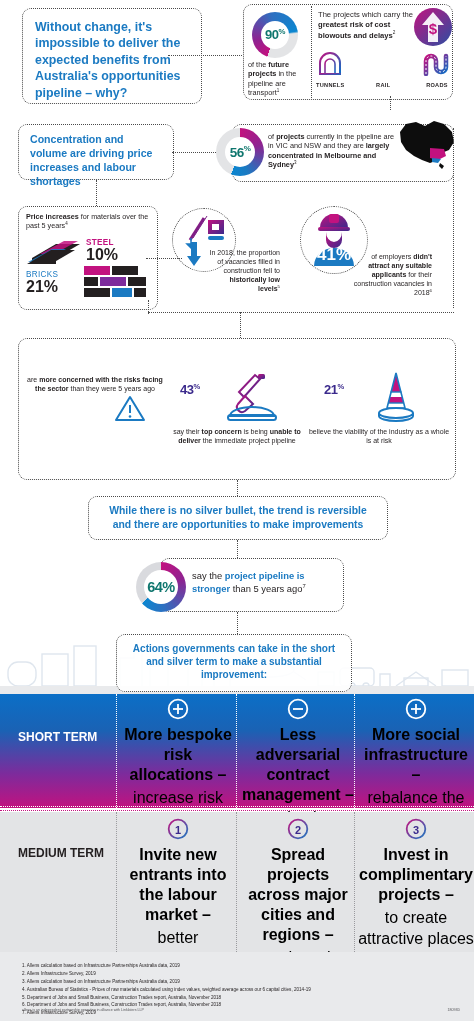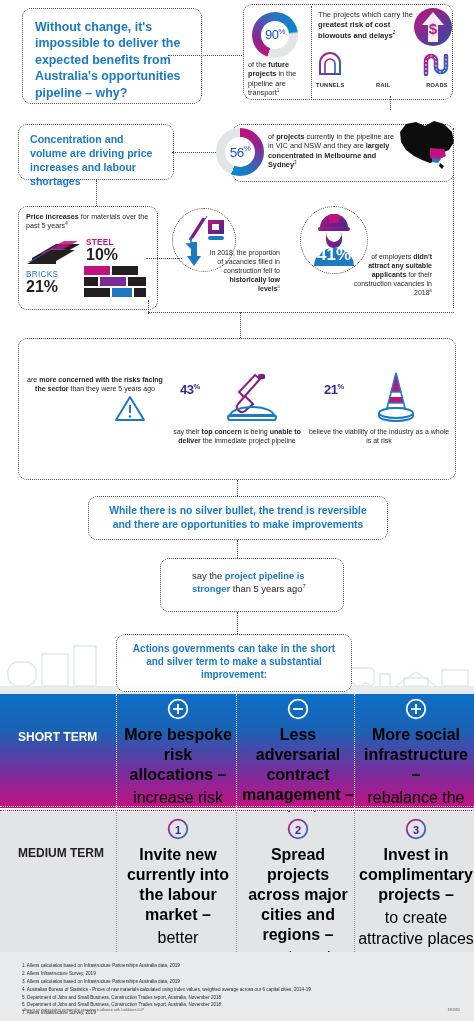--- a/index.html
+++ b/index.html
@@ -55,21 +55,21 @@
   #s1-box { left: 243px; top: 4px; width: 210px; height: 96px; }
   #s1-divider { position:absolute; left: 311px; top: 6px; height: 92px;
                 border-left: 1.6px dotted #4a4a4a; }
 
   .donut { position: relative; border-radius: 50%; }
   .donut .hole {
     position: absolute; border-radius: 50%; background: #fff;
     display: flex; align-items: center; justify-content: center;
   }
   .donut .val {
-    font-weight: normal; color: #1d4ed8; letter-spacing: -0.5px;
+    font-weight: bold; color: #0f766e; letter-spacing: -0.5px;
   }
   .donut .val .pct { font-size: 0.6em; vertical-align: super; }
 
   #d90 { left: 252px; top: 12px; width: 46px; height: 46px; }
   #d90 .hole { left: 9px; top: 9px; width: 28px; height: 28px; }
   #d90 .val { font-size: 13px; }
 
   #s1-cap { position: absolute; left: 248px; top: 60px; width: 60px; font-size: 7.3px; }
 
   #s1-right-txt { position: absolute; left: 318px; top: 10px; width: 100px; font-size: 7.6px; }
@@ -453,20 +453,25 @@
   </div>
 
   <div class="dotline-v" id="s4-down-v"></div>
 
   <div class="dotbox" id="s5-box">
     <div class="hdr-text t">While there is no silver bullet, the trend is reversible and there are opportunities to make improvements</div>
   </div>
   <div class="dotline-v" id="s5-down-v"></div>
 
   <div class="dotbox" id="s6-box"></div>
+  <div class="donut" id="d64" style="background: conic-gradient(from 0deg, #c2127f 0deg, #8e2391 70deg, #2f6fc0 170deg, #0b86d0 230deg, #d9dade 230deg, #d9dade 360deg);">
+    <div class="hole">
+        <span class="val">64%</span>
+      </div>
+  </div>
   <div class="body-txt" id="s6-txt">
     <span id="txt64">say the <b>project pipeline is stronger</b> than 5 years ago</span><span class="sup">7</span>
   </div>
   <div class="dotline-v" id="s6-down-v"></div>
 
   <div id="skyline">
     <svg width="474" height="54" viewBox="0 0 474 54">
       <g fill="none" stroke="#dfe6ee" stroke-width="1.4">
         <rect x="8" y="22" width="28" height="24" rx="10"></rect>
         <rect x="42" y="14" width="26" height="32"></rect>
@@ -542,21 +547,21 @@
     <svg class="circ-icon" width="22" height="22" viewBox="0 0 22 22">
       <defs>
           <linearGradient id="gN1" x1="0" y1="0" x2="1" y2="1">
         <stop offset="0" stop-color="#c2127f"></stop>
             <stop offset="1" stop-color="#1b7ac2"></stop>
           </linearGradient>
         </defs>
       <circle cx="11" cy="11" r="9.3" fill="none" stroke="url(#gN1)" stroke-width="1.8"></circle>
       <text x="11" y="15.5" font-size="11" font-weight="bold" text-anchor="middle" fill="#3b2a8c" font-family="Liberation Sans, sans-serif"><tspan id="n1">1</tspan></text>
     </svg>
-    <div class="title">Invite new currently into the labour market –</div>
+    <div class="title">Invite new entrants into the labour market –</div>
     <div class="desc">better scheduling on a local level, so labour can move from one project to another; funding review for vocational education and training</div>
   </div>
   <div class="band-col" id="mc2">
     <svg class="circ-icon" width="22" height="22" viewBox="0 0 22 22">
       <circle cx="11" cy="11" r="9.3" fill="none" stroke="url(#gN1)" stroke-width="1.8"></circle>
       <text x="11" y="15.5" font-size="11" font-weight="bold" text-anchor="middle" fill="#3b2a8c" font-family="Liberation Sans, sans-serif"><tspan id="n2">2</tspan></text>
     </svg>
     <div class="title">Spread projects across major cities and regions –</div>
     <div class="desc">to reduce the risk of unsustainable project concentration</div>
   </div>

